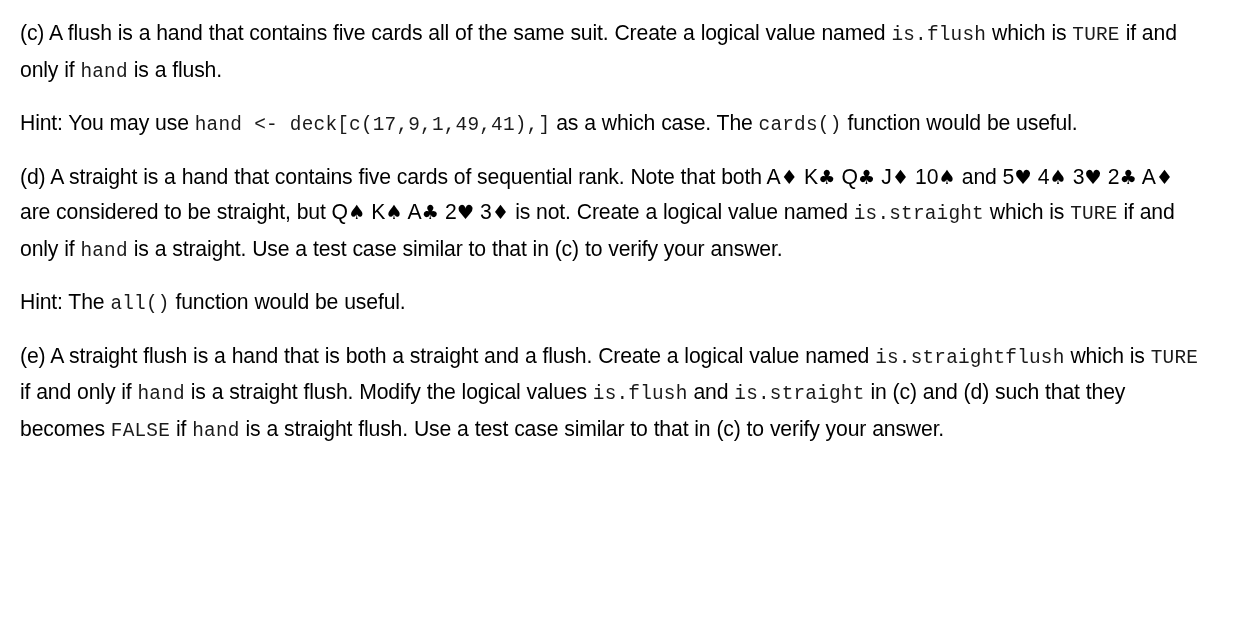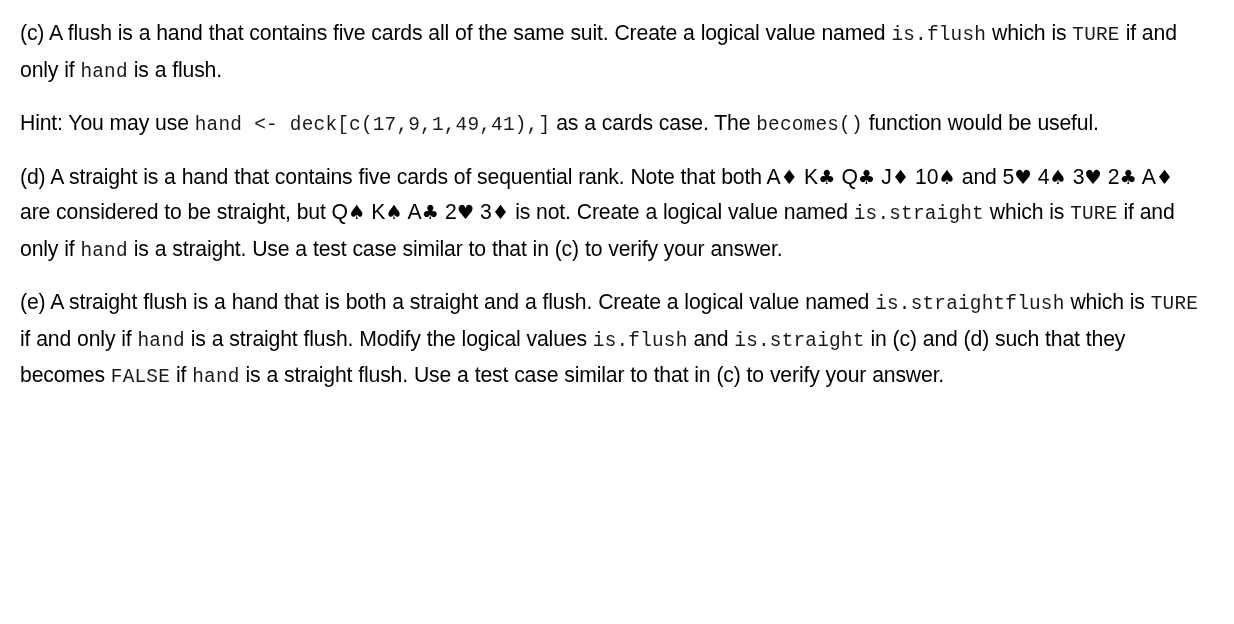--- a/index.html
+++ b/index.html
@@ -46,17 +46,18 @@
     letter-spacing: 0;
   }
   .card { white-space: nowrap; }
 </style>
 </head>
 <body>
 
 <div class="page">
   <div id="content">
       <p class="para"><span>(c) A flush is a hand that contains five cards all of the same suit. Create a logical value named </span><code class="code">is.flush</code><span> which is </span><code class="code">TURE</code><span> if and only if </span><code class="code">hand</code><span> is a flush.</span></p>
-      <p class="para"><span>Hint: You may use </span><code class="code">hand &lt;- deck[c(17,9,1,49,41),]</code><span> as a cards case. The </span><code class="code">becomes()</code><span> function would be useful.</span></p>
+      <p class="para"><span>Hint: You may use </span><code class="code">hand &lt;- deck[c(17,9,1,49,41),]</code><span> as a which case. The </span><code class="code">cards()</code><span> function would be useful.</span></p>
       <p class="para"><span>(d) A straight is a hand that contains five cards of sequential rank. Note that both </span><span class="card">A<span class="suit">♦</span> K<span class="suit">♣</span> Q<span class="suit">♣</span> J<span class="suit">♦</span> 10<span class="suit">♠</span></span><span> and </span><span class="card">5<span class="suit">♥</span> 4<span class="suit">♠</span> 3<span class="suit">♥</span> 2<span class="suit">♣</span> A<span class="suit">♦</span></span><span> are considered to be straight, but </span><span class="card">Q<span class="suit">♠</span> K<span class="suit">♠</span> A<span class="suit">♣</span> 2<span class="suit">♥</span> 3<span class="suit">♦</span></span><span> is not. Create a logical value named </span><code class="code">is.straight</code><span> which is </span><code class="code">TURE</code><span> if and only if </span><code class="code">hand</code><span> is a straight. Use a test case similar to that in (c) to verify your answer.</span></p>
+      <p class="para"><span>Hint: The </span><code class="code">all()</code><span> function would be useful.</span></p>
       <p class="para"><span>(e) A straight flush is a hand that is both a straight and a flush. Create a logical value named </span><code class="code">is.straightflush</code><span> which is </span><code class="code">TURE</code><span> if and only if </span><code class="code">hand</code><span> is a straight flush. Modify the logical values </span><code class="code">is.flush</code><span> and </span><code class="code">is.straight</code><span> in (c) and (d) such that they becomes </span><code class="code">FALSE</code><span> if </span><code class="code">hand</code><span> is a straight flush. Use a test case similar to that in (c) to verify your answer.</span></p>
     </div>
 </div>
 
 </body></html>

